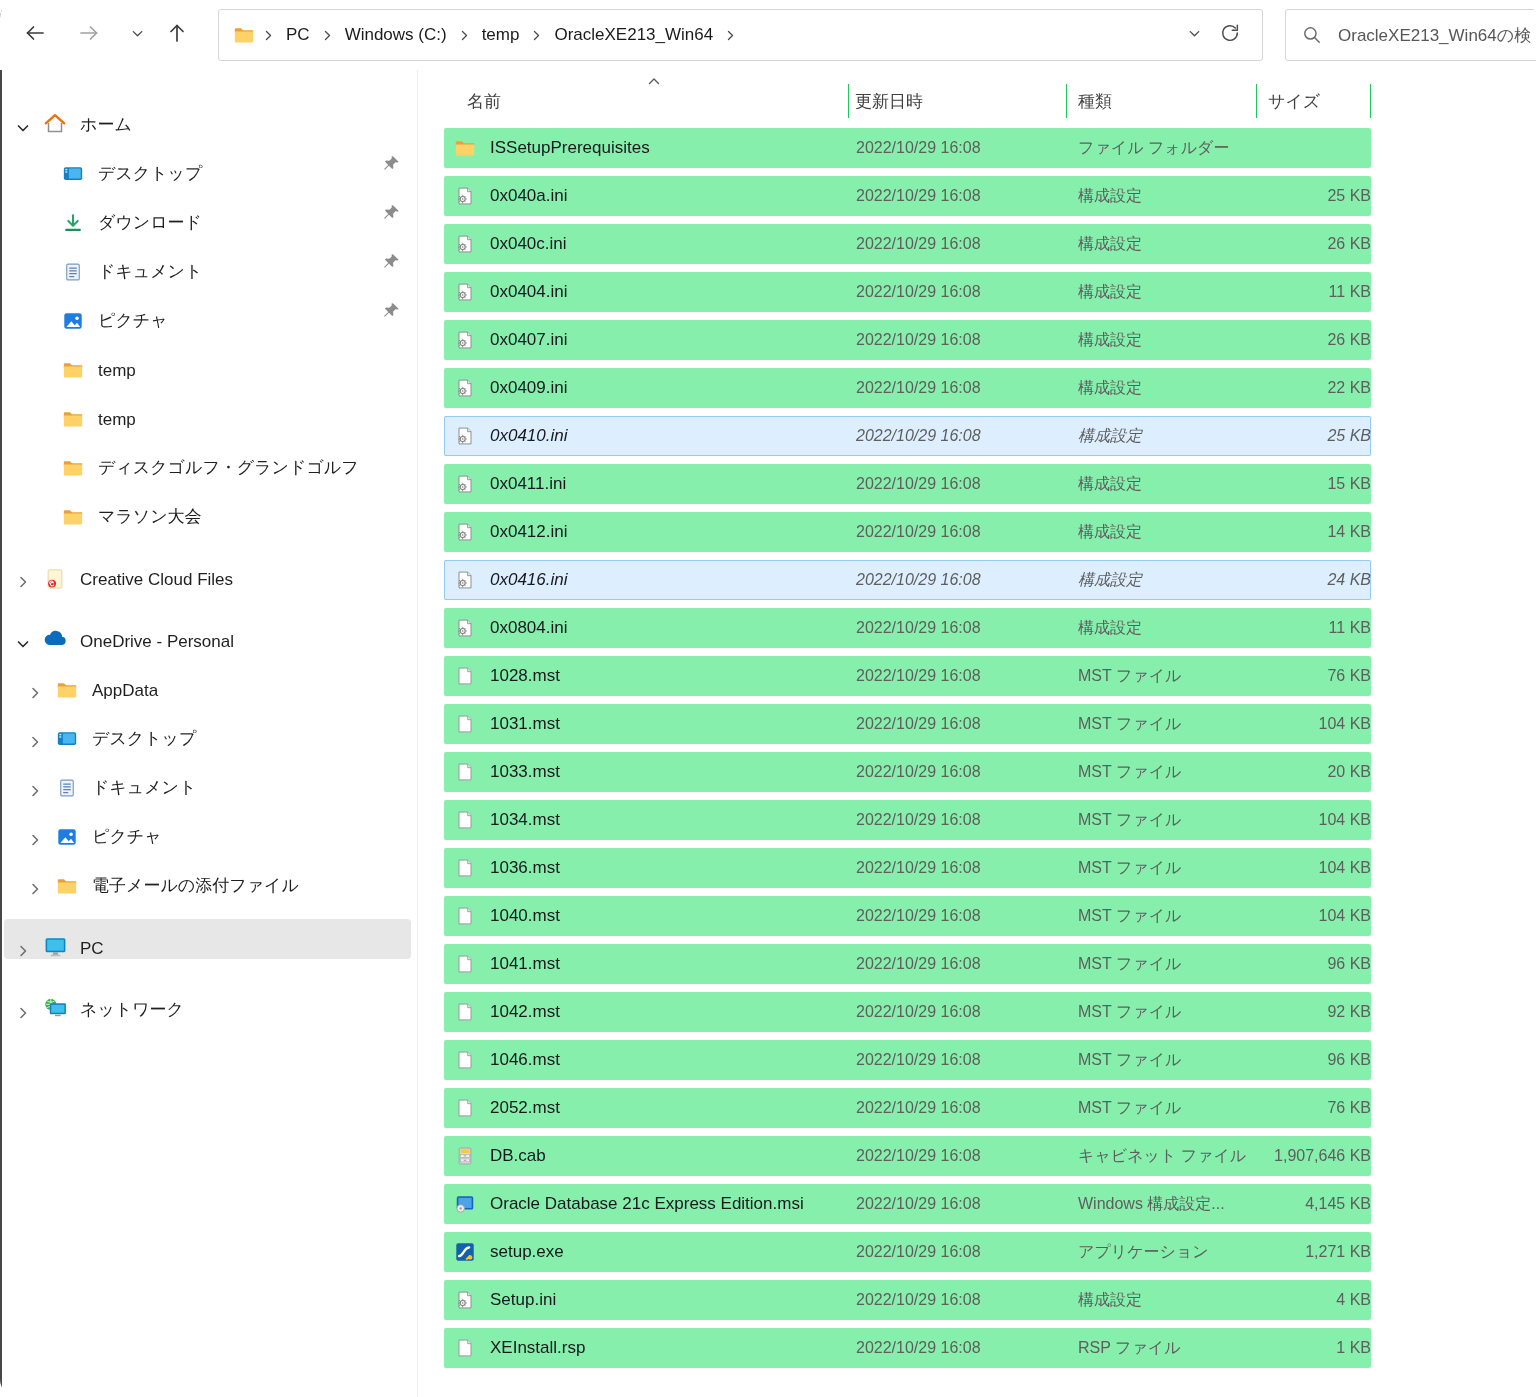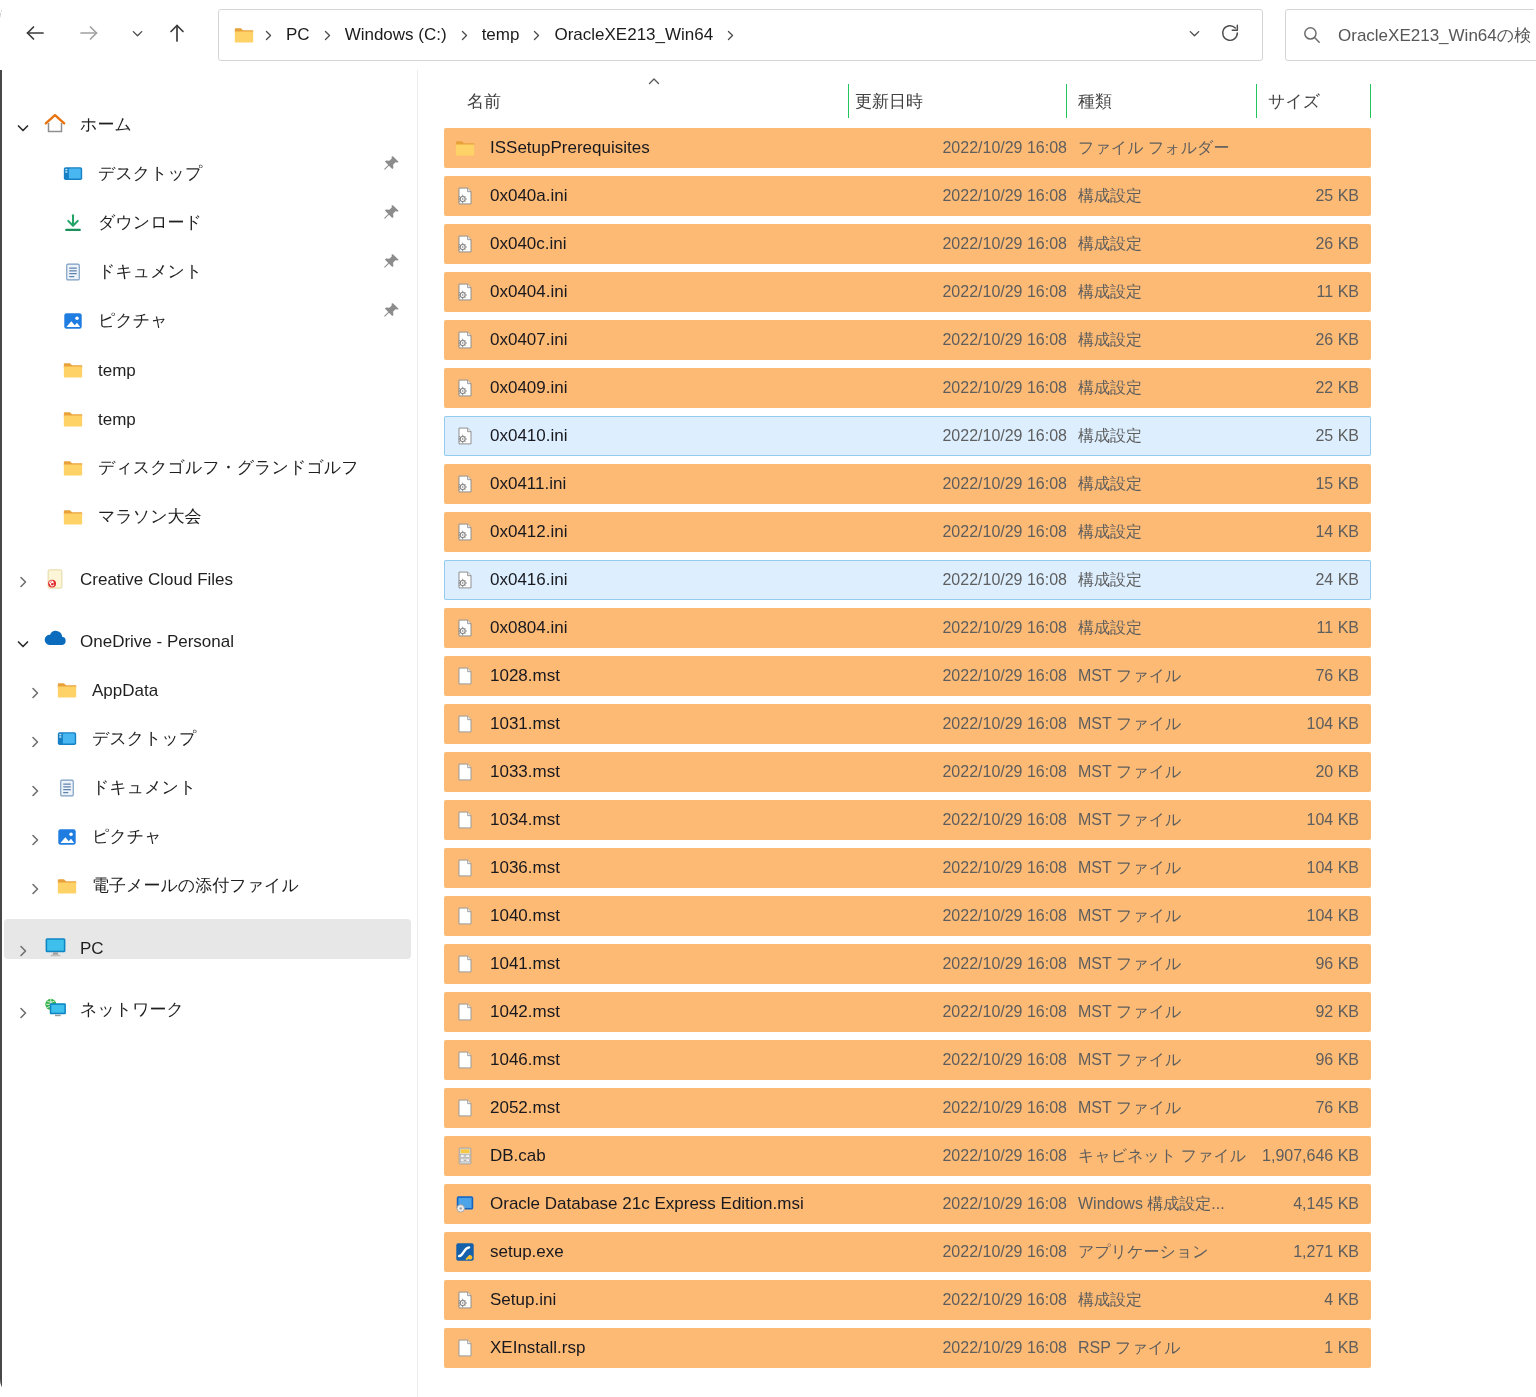--- a/index.html
+++ b/index.html
@@ -60,29 +60,29 @@
   .hcell { display:flex; align-items:center; font-size:17px; color:#414141; border-right:1px solid #22c55e; cursor:default; }
   .hcell.h-name { width:405px; padding-left:23px; }
   .hcell.h-date { width:218px; padding-left:6px; }
   .hcell.h-type { width:190px; padding-left:11px; }
   .hcell.h-size { width:114px; padding-left:11px; }
   .sort-arrow { position:absolute; left:202px; top:-10px; }
 
   .rows { position:absolute; left:26px; top:58px; }
   .file-row {
     width:927px; height:40px; margin-bottom:8px; display:flex; align-items:center;
-    background:#fdba74; border-radius:2px; cursor:default;
+    background:#86efac; border-radius:2px; cursor:default;
   }
-  .file-row.focused { background:#ddefff; box-shadow: inset 0 0 0 1px #93cbf1; }
+  .file-row.focused { background:#ddefff; box-shadow: inset 0 0 0 1px #93cbf1; font-style: italic; }
   .fcell { white-space:nowrap; overflow:hidden; }
   .f-name { width:405px; display:flex; align-items:center; padding-left:9px; gap:13px; font-size:17px; color:#18181f; }
   .f-name .f-icon { width:24px; display:flex; align-items:center; justify-content:center; flex:0 0 24px; }
-  .f-date { width:218px; padding-left:7px; font-size:16px; color:#5e5e5e;text-align:right; }
+  .f-date { width:218px; padding-left:7px; font-size:16px; color:#5e5e5e; }
   .f-type { width:190px; padding-left:11px; font-size:16px; color:#5e5e5e; }
-  .f-size { width:114px; padding-right:12px; font-size:16px; color:#5e5e5e; text-align:right; }
+  .f-size { width:114px; font-size:16px; color:#5e5e5e; text-align:right; }
 </style>
 </head>
 <body>
 
 <div class="screen">
   <div class="window-edge"></div>
 
   <div class="toolbar">
     <div class="nav-btn nav-back">
         <span><svg width="24" height="24" viewBox="0 0 24 24" fill="none" stroke="#3a3a3a" stroke-width="1.7" stroke-linecap="round" stroke-linejoin="round">

